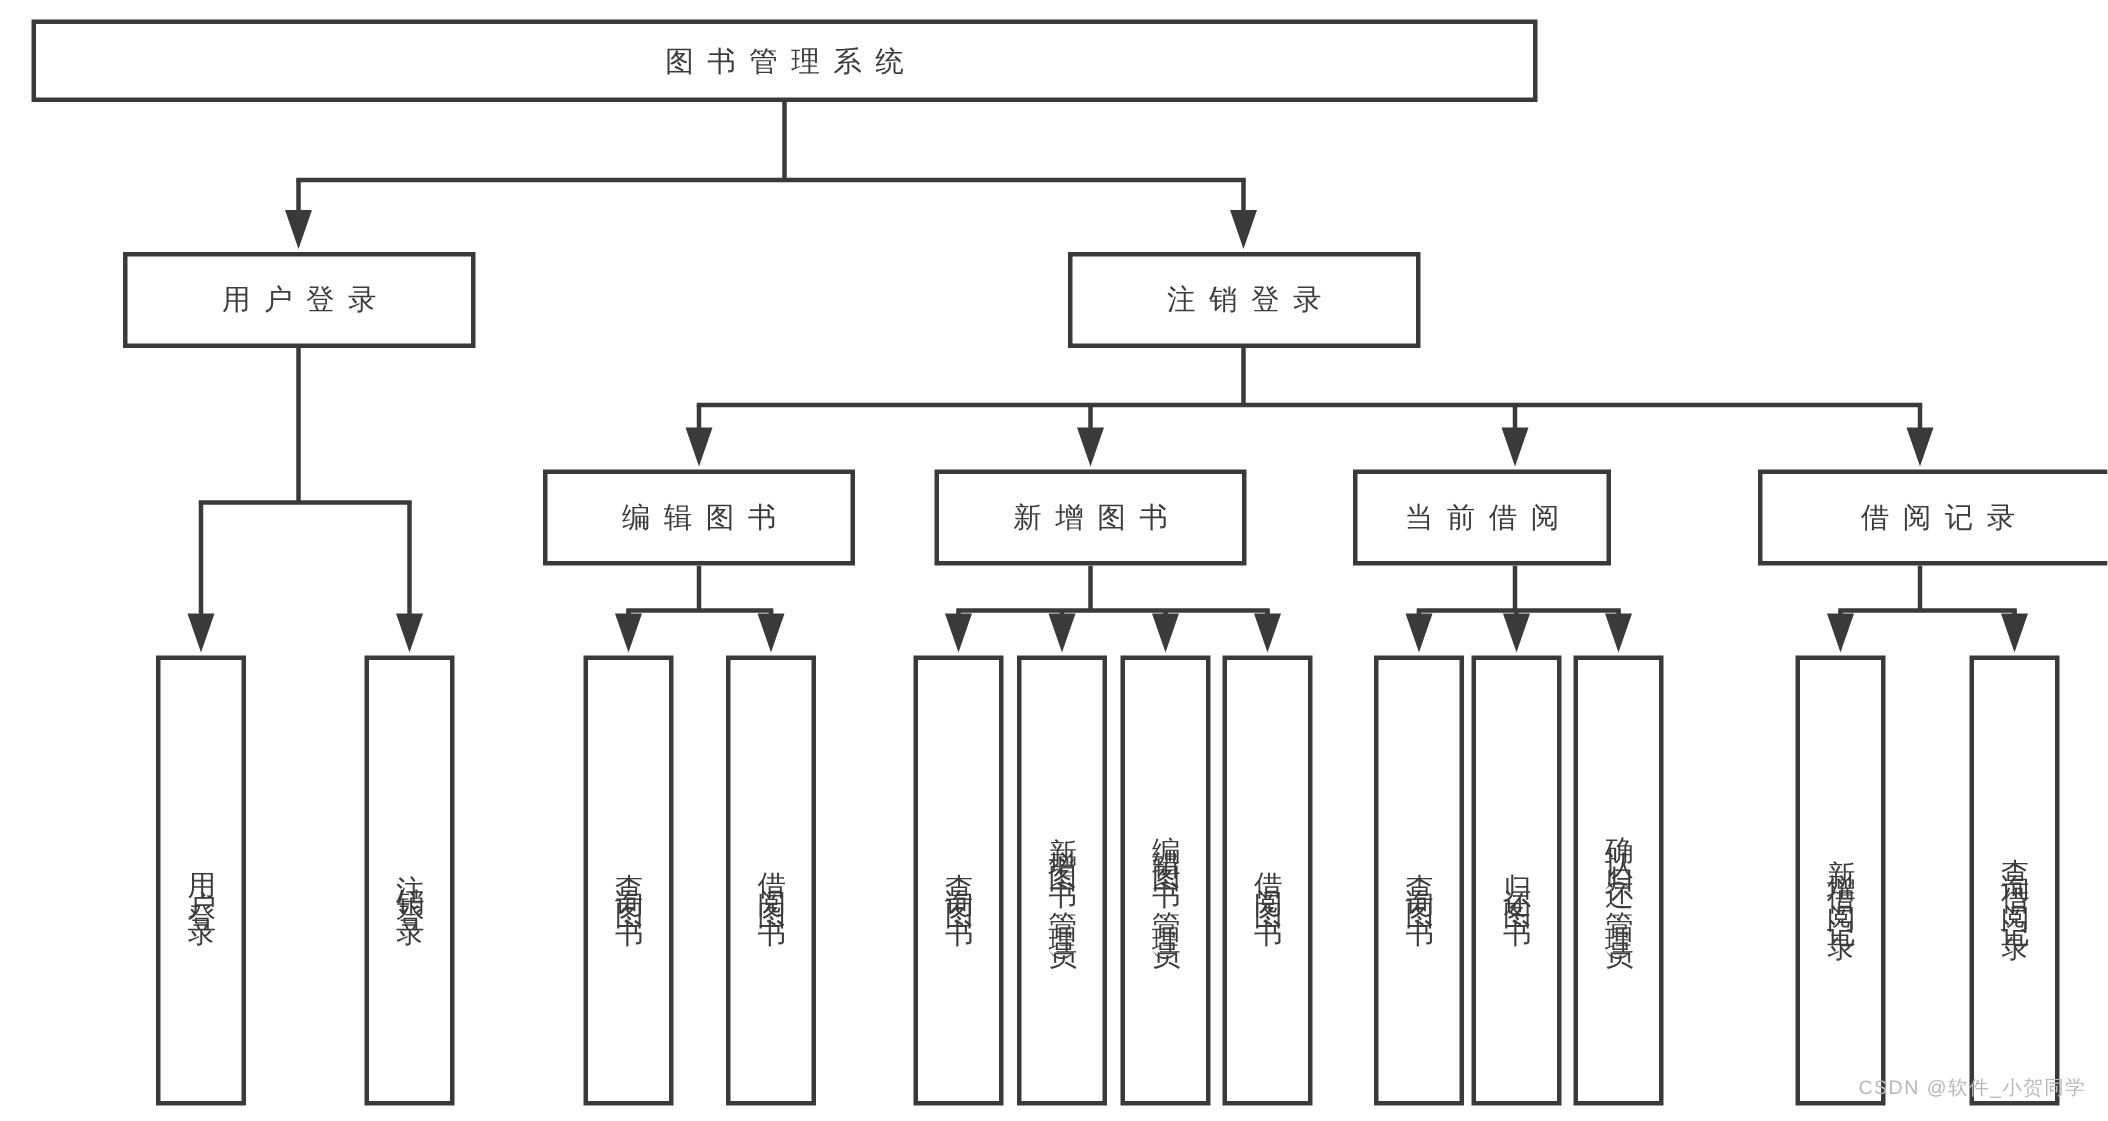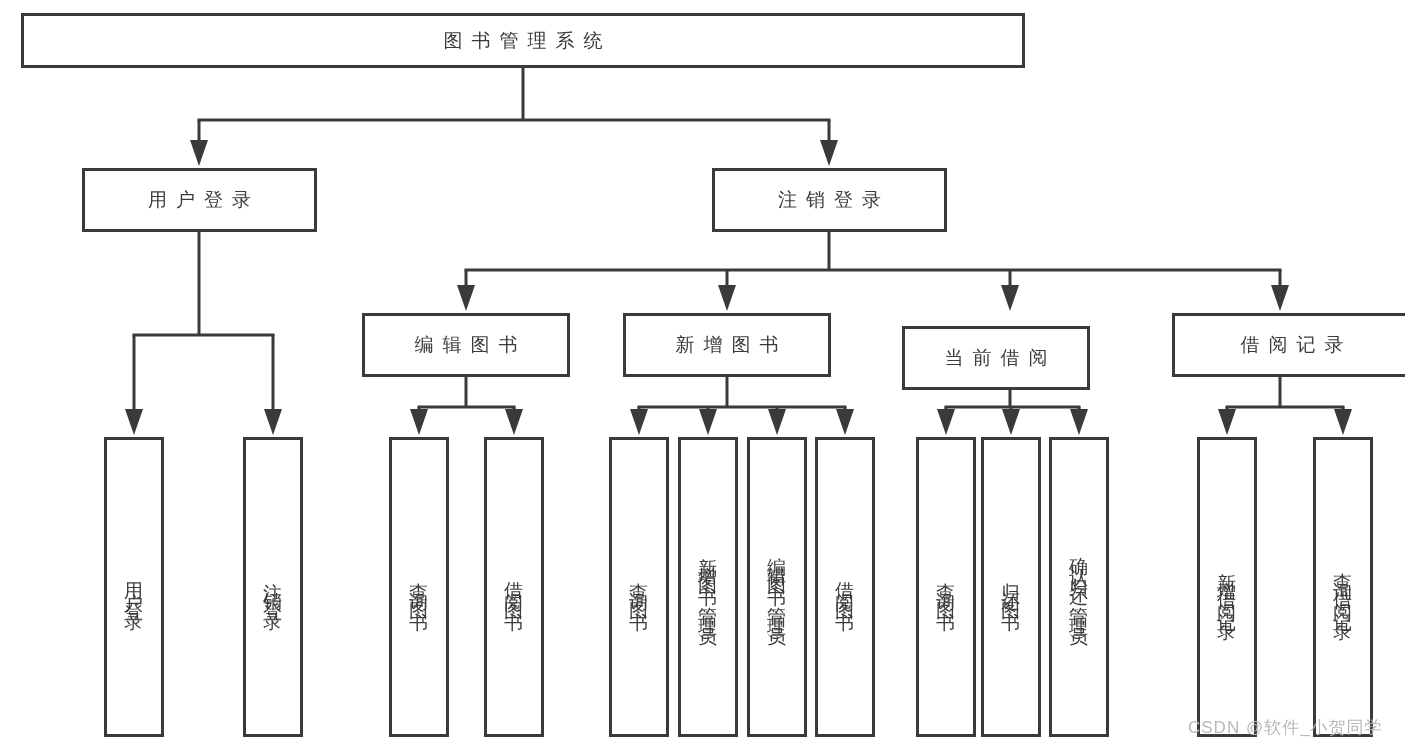--- a/index.html
+++ b/index.html
@@ -43,23 +43,23 @@
     writing-mode: vertical-rl;
     text-orientation: mixed;
     font-size: 19px;
     letter-spacing: 10px;
     color: #3c3c3c;
     line-height: 1;
   }
   .lvl2, .lvl3 { height: 64px; }
   #watermark {
     position: absolute;
-    left: 1188px;
+    left: 1239px;
     top: 716px;
-    font-size: 17px;
+    font-size: 13px;
     letter-spacing: 1px;
     color: #b8b8b8;
     z-index: 2;
     white-space: nowrap;
     text-align: right;
   }
 </style>
 </head>
 <body>
 
@@ -131,21 +131,21 @@
     </g>
   </svg>
 
   <div class="box hlabel" style="left:21px; top:13px; width:1004px; height:55px">图书管理系统</div>
 
   <div class="box hlabel lvl2" style="left:82px; top:168px; width:235px">用户登录</div>
   <div class="box hlabel lvl2" style="left:712px; top:168px; width:235px">注销登录</div>
 
   <div class="box hlabel lvl3" style="left:362px; top:313px; width:208px">编辑图书</div>
   <div class="box hlabel lvl3" style="left:623px; top:313px; width:208px">新增图书</div>
-  <div class="box hlabel lvl3" style="left:902px; top:326px; width:188px">当前借阅</div>
+  <div class="box hlabel lvl3" style="left:902px; top:313px; width:172px">当前借阅</div>
   <div class="box hlabel lvl3" style="left:1172px; top:313px; width:240px">借阅记录</div>
 
   <div class="box leaf" style="left:104px">
     <span class="vtext">用户登录</span>
   </div>
   <div class="box leaf" style="left:243px">
     <span class="vtext">注销登录</span>
   </div>
 
   <div class="box leaf" style="left:389px">

